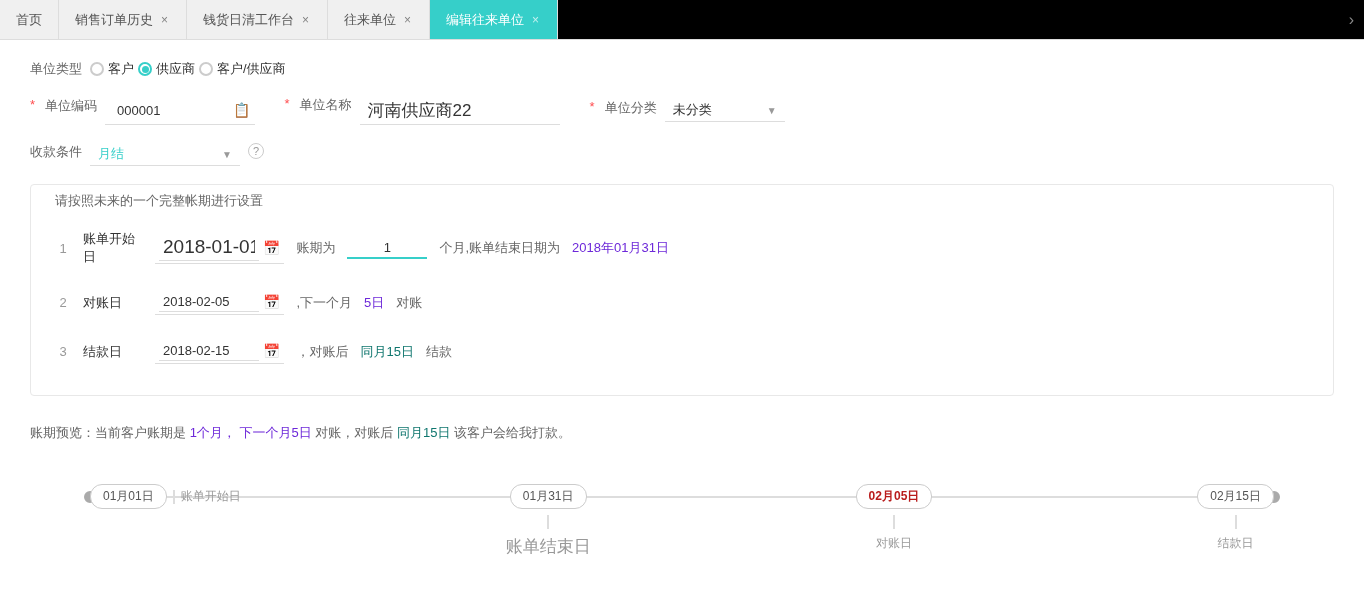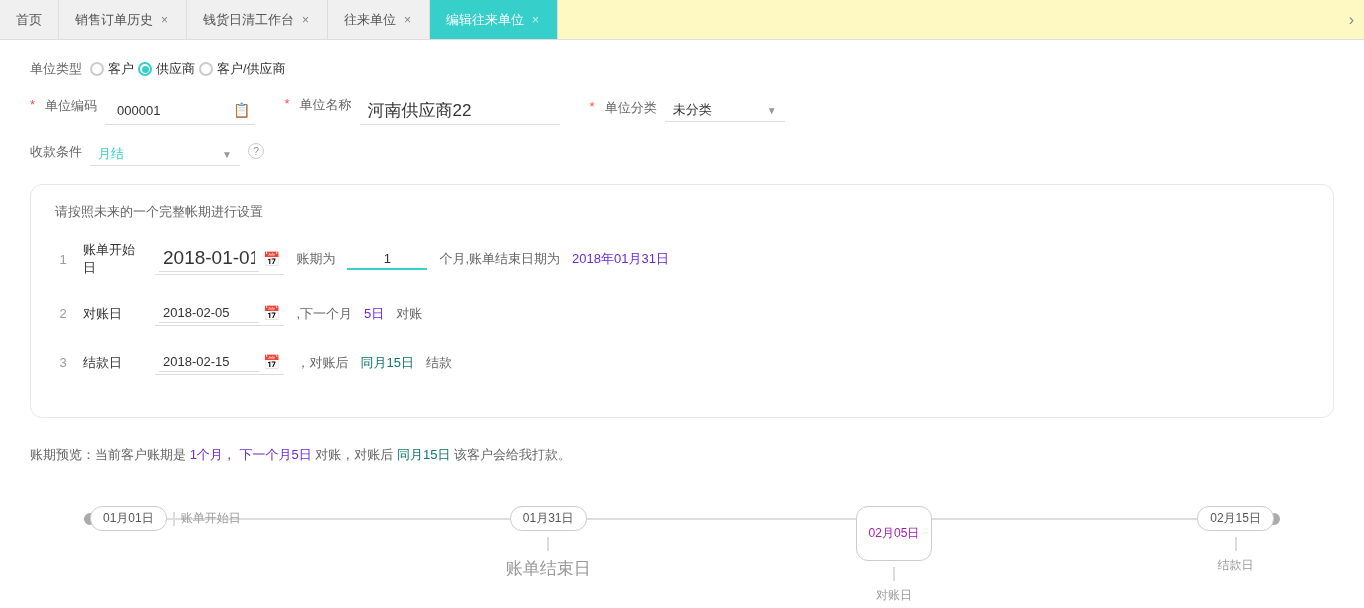--- a/index.html
+++ b/index.html
@@ -2,21 +2,21 @@
 <html><head>
   <meta charset="utf-8">
   <style>
     * { box-sizing: border-box; margin: 0; padding: 0; }
     body { font-family: 'Microsoft YaHei', Arial, sans-serif; font-size: 13px; background: #f5f5f5; color: #333; }
 
     
     .tab-bar {
       display: flex;
       align-items: stretch;
-      background: #fef9c3;
+      background: #000000;
       border-bottom: 1px solid #ddd;
       height: 40px;
       padding-left: 0;
     }
     .tab {
       display: flex;
       align-items: center;
       padding: 0 16px;
       cursor: pointer;
       font-size: 13px;
@@ -180,22 +180,22 @@
       font-size: 11px;
       display: flex;
       align-items: center;
       justify-content: center;
       cursor: pointer;
     }
 
     
     .period-box {
       border: 1px solid #e8e8e8;
-      border-radius: 12px;
-      padding: 18px 24px;
+      border-radius: 4px;
+      padding: 7px 24px;
       margin-bottom: 16px;
     }
     .period-title {
       color: #666;
       margin-bottom: 20px;
       font-size: 13px;
     }
     .period-row {
       display: flex;
       align-items: center;
@@ -403,21 +403,21 @@
         <div style="font-size:12px; color:#999; white-space:nowrap;">账单开始日</div>
       </div>
 
       <div style="display:flex; flex-direction:column; align-items:center; gap:6px;">
         <div style="border:1px solid #ccc; border-radius:12px; padding:3px 12px; font-size:12px; color:#555; background:#fff; white-space:nowrap;">01月31日</div>
         <div style="width:2px; height:14px; background:#ddd;"></div>
         <div style="font-size:17px; color:#999; white-space:nowrap;">账单结束日</div>
       </div>
 
       <div style="display:flex; flex-direction:column; align-items:center; gap:6px;">
-        <div style="border:1px solid #ccc; border-radius:12px; padding:18px 12px; font-size:12px; color:#a21caf; background:#fff; white-space:nowrap;">02月05日</div>
+        <div style="border:1px solid #ccc; border-radius:12px; padding:3px 12px; font-size:12px; color:#b91c1c; background:#fff; white-space:nowrap;font-weight:bold;">02月05日</div>
         <div style="width:2px; height:14px; background:#ddd;"></div>
         <div style="font-size:12px; color:#999; white-space:nowrap;">对账日</div>
       </div>
 
       <div style="display:flex; flex-direction:column; align-items:center; gap:6px;">
         <div style="border:1px solid #ccc; border-radius:12px; padding:3px 12px; font-size:12px; color:#555; background:#fff; white-space:nowrap;">02月15日</div>
         <div style="width:2px; height:14px; background:#ddd;"></div>
         <div style="font-size:12px; color:#999; white-space:nowrap;">结款日</div>
       </div>
 

